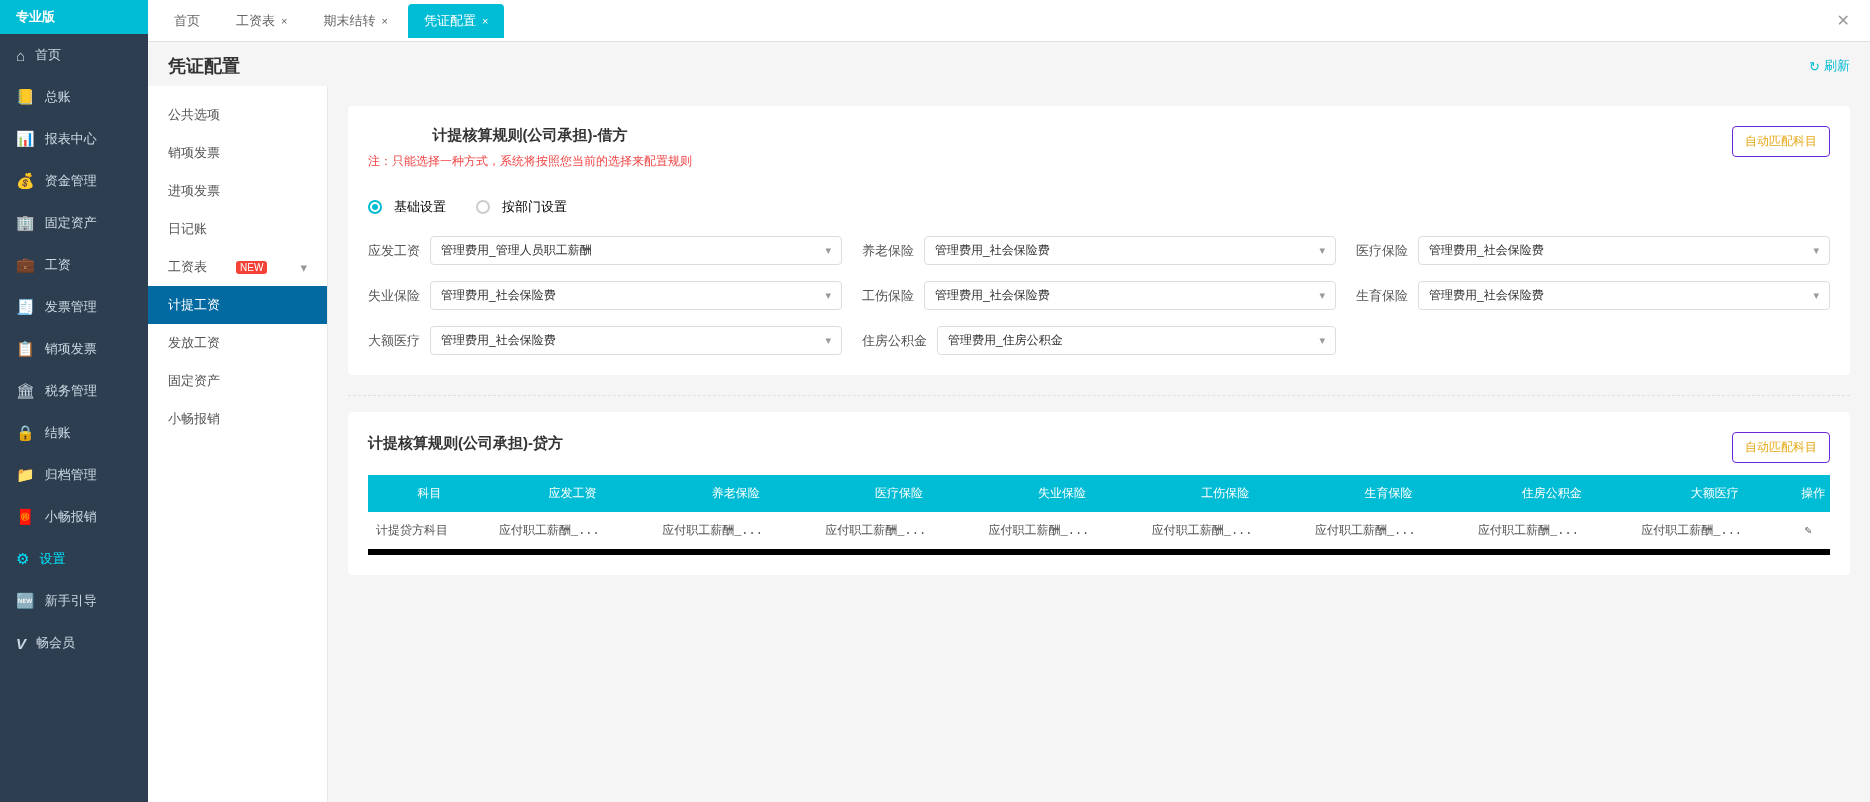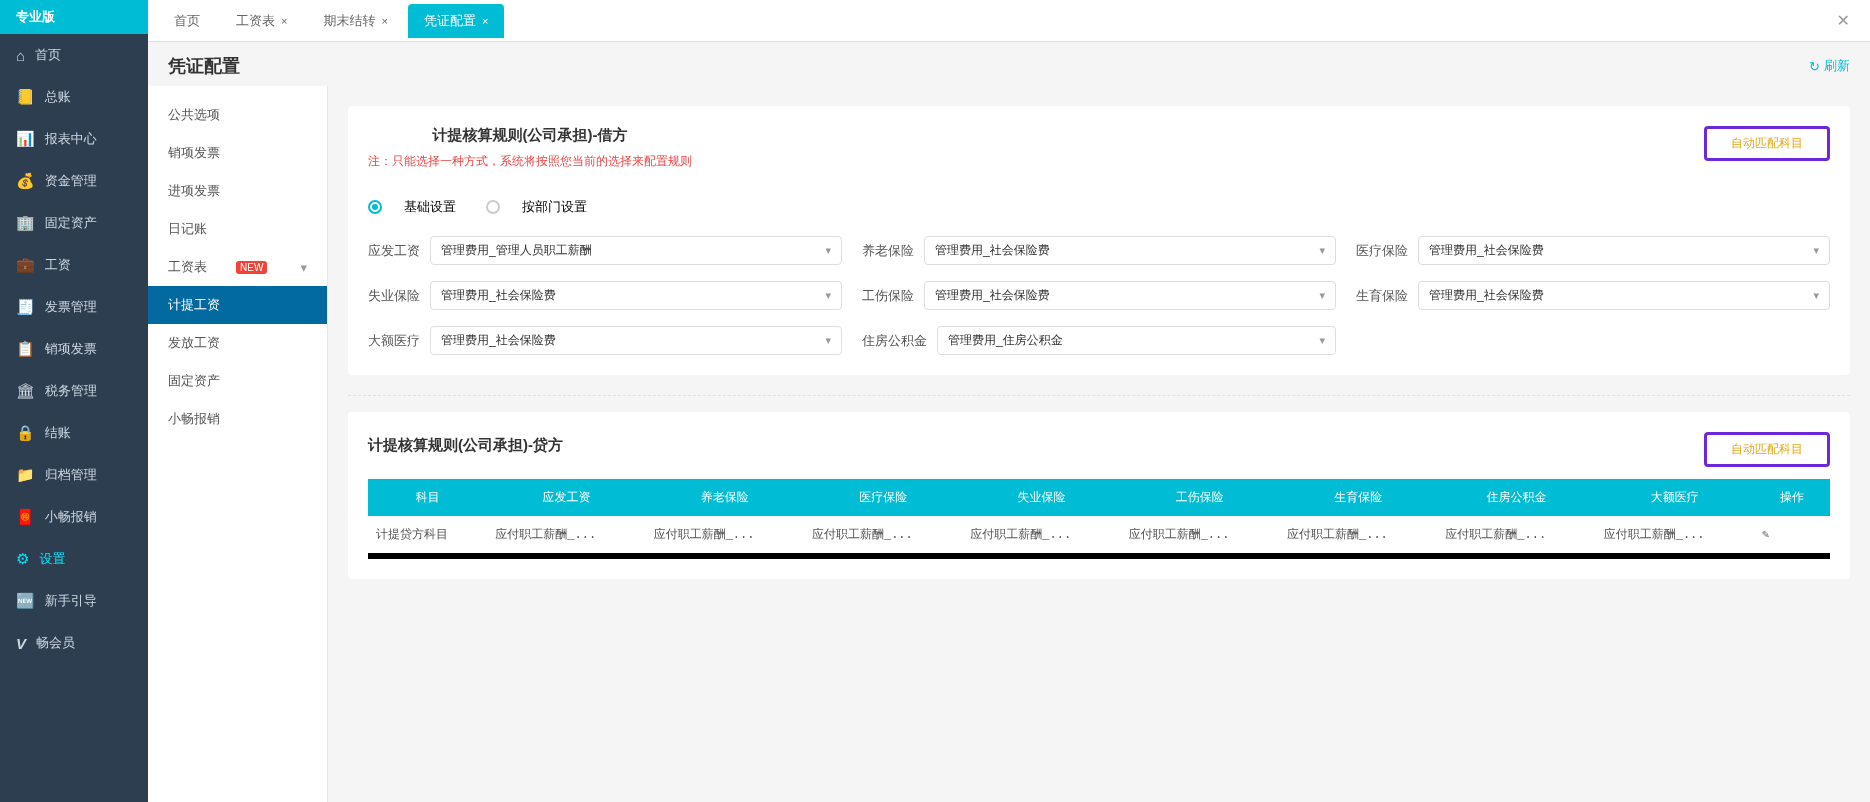--- a/index.html
+++ b/index.html
@@ -171,21 +171,21 @@
 
     .radio-group {
       display: flex;
       align-items: center;
       gap: 30px;
       margin-bottom: 20px;
     }
     .radio-label {
       display: flex;
       align-items: center;
-      gap: 22px;
+      gap: 12px;
       cursor: pointer;
     }
     .radio-circle {
       width: 14px;
       height: 14px;
       border-radius: 50%;
       border: 2px solid #00bcd4;
       display: flex;
       align-items: center;
       justify-content: center;
@@ -232,24 +232,24 @@
       display: flex;
       align-items: center;
       justify-content: space-between;
       cursor: pointer;
       background: white;
       min-width: 180px;
     }
     .chevron-down { color: #999; font-size: 11px; }
 
     .auto-match-btn {
-      border: 3px solid #6d28d9;
+      border: 1px solid #6d28d9;
       color: #e6a817;
       background: white;
-      padding: 6px 24px;
+      padding: 6px 12px;
       border-radius: 4px;
       cursor: pointer;
       font-size: 12px;
       white-space: nowrap;
       align-self: flex-start;
     }
 
     .section-header-row {
       display: flex;
       justify-content: space-between;
@@ -259,21 +259,21 @@
 
     
     .data-table {
       width: 100%;
       border-collapse: collapse;
       font-size: 12px;
     }
     .data-table th {
       background: #00bcd4;
       color: white;
-      padding: 10px 16px;
+      padding: 10px 0;
       text-align: center;
       font-weight: normal;
     }
     .data-table td {
       padding: 10px 8px;
       border-bottom: 6px solid #000000;
       color: #555;
       font-family: Liberation Mono, monospace;
     }
     .edit-icon { color: #555; cursor: pointer; }

